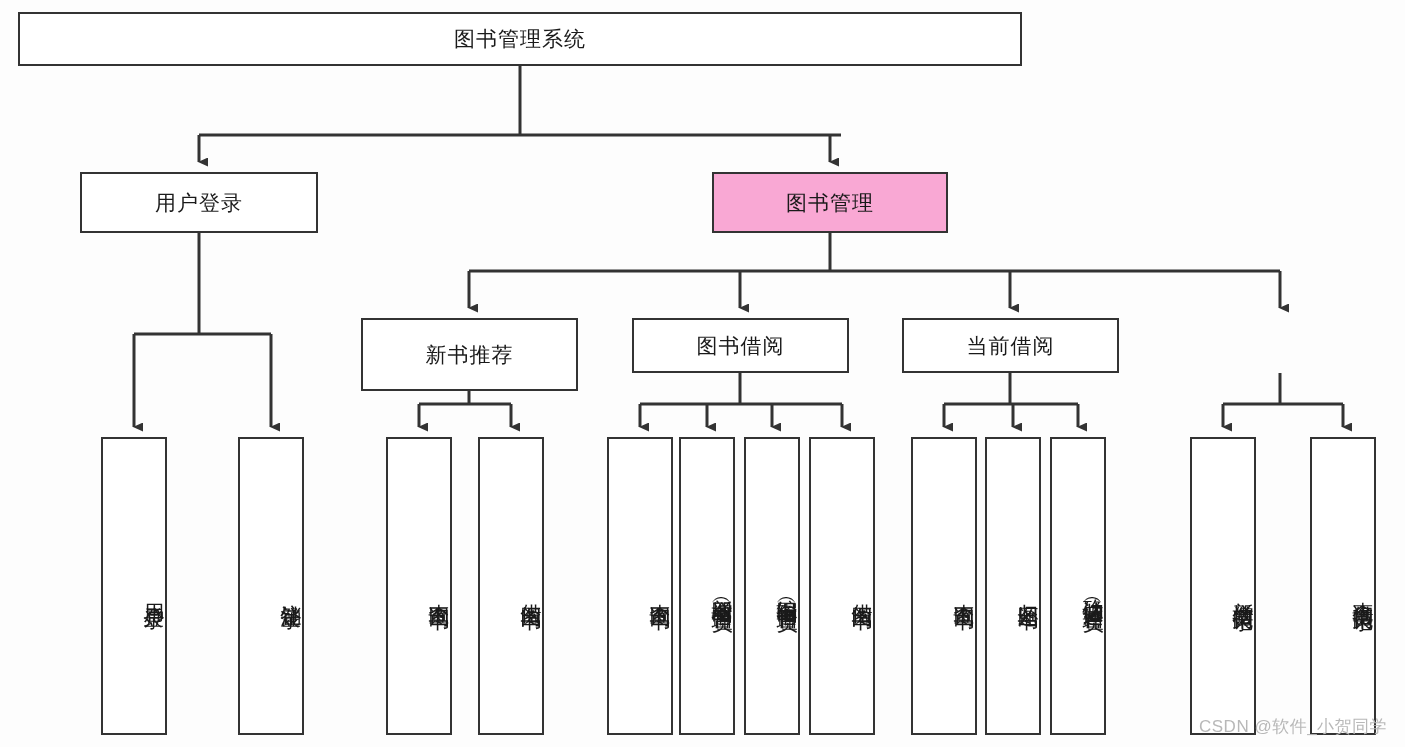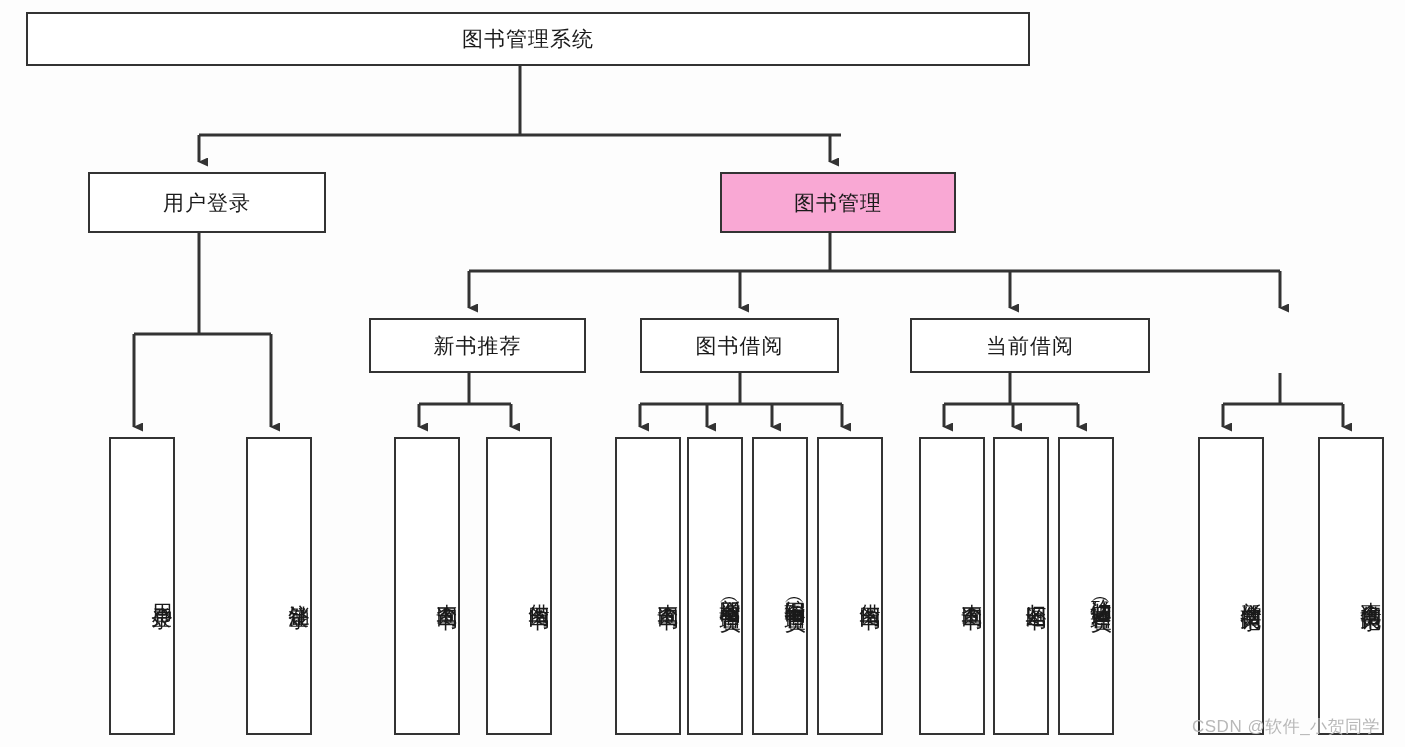--- a/index.html
+++ b/index.html
@@ -20,21 +20,20 @@
   .node {
     position: absolute;
     box-sizing: border-box;
     background: #ffffff;
     border: 2.5px solid #333333;
     display: flex;
     align-items: center;
     justify-content: center;
     color: #1a1a1a;
     text-align: center;
-    margin-left: 8px;
   }
   .node.horiz {
     font-size: 21px;
     letter-spacing: 1px;
   }
   .node.vert {
     writing-mode: vertical-rl;
     text-orientation: upright;
     font-size: 21px;
     letter-spacing: 2px;
@@ -122,27 +121,27 @@
     <span class="nlabel">图书管理系统</span>
   </div>
 
   <div class="node horiz" id="node-l1-0" style="left: 80px; top: 172px; width: 238px; height: 61px; border-color: rgb(51, 51, 51); background: rgb(255, 255, 255); color: rgb(26, 26, 26);">
     <span class="nlabel">用户登录</span>
   </div>
   <div class="node horiz" id="node-l1-1" style="left: 712px; top: 172px; width: 236px; height: 61px; border-color: rgb(51, 51, 51); background: #f9a8d4; color: rgb(26, 26, 26);">
     <span class="nlabel">图书管理</span>
   </div>
 
-  <div class="node horiz" id="node-l2-0" style="left: 361px; top: 318px; width: 217px; height: 55px; border-color: rgb(51, 51, 51); background: rgb(255, 255, 255); color: rgb(26, 26, 26);">
+  <div class="node horiz" id="node-l2-0" style="left: 361px; top: 318px; width: 217px; height: 73px; border-color: rgb(51, 51, 51); background: rgb(255, 255, 255); color: rgb(26, 26, 26);">
     <span class="nlabel">新书推荐</span>
   </div>
-  <div class="node horiz" id="node-l2-1" style="left: 632px; top: 318px; width: 199px; height: 55px; border-color: rgb(51, 51, 51); background: rgb(255, 255, 255); color: rgb(26, 26, 26);">
+  <div class="node horiz" id="node-l2-1" style="left: 632px; top: 318px; width: 217px; height: 55px; border-color: rgb(51, 51, 51); background: rgb(255, 255, 255); color: rgb(26, 26, 26);">
     <span class="nlabel">图书借阅</span>
   </div>
-  <div class="node horiz" id="node-l2-2" style="left: 902px; top: 318px; width: 240px; height: 55px; border-color: rgb(51, 51, 51); background: rgb(255, 255, 255); color: rgb(26, 26, 26);">
+  <div class="node horiz" id="node-l2-2" style="left: 902px; top: 318px; width: 217px; height: 55px; border-color: rgb(51, 51, 51); background: rgb(255, 255, 255); color: rgb(26, 26, 26);">
     <span class="nlabel">当前借阅</span>
   </div>
 
   <div class="node vert" id="node-leaf-0" style="left: 101px; top: 437px; width: 66px; height: 298px; border-color: rgb(51, 51, 51); background: rgb(255, 255, 255); color: rgb(26, 26, 26);">
     <span class="nlabel">用户登录</span>
   </div>
   <div class="node vert" id="node-leaf-1" style="left: 238px; top: 437px; width: 66px; height: 298px; border-color: rgb(51, 51, 51); background: rgb(255, 255, 255); color: rgb(26, 26, 26);">
     <span class="nlabel">注销登录</span>
   </div>
   <div class="node vert" id="node-leaf-2" style="left: 386px; top: 437px; width: 66px; height: 298px; border-color: rgb(51, 51, 51); background: rgb(255, 255, 255); color: rgb(26, 26, 26);">
@@ -172,15 +171,15 @@
   <div class="node vert" id="node-leaf-10" style="left: 1050px; top: 437px; width: 56px; height: 298px; border-color: rgb(51, 51, 51); background: rgb(255, 255, 255); color: rgb(26, 26, 26);">
     <span class="nlabel">确认归还（管理员）</span>
   </div>
   <div class="node vert" id="node-leaf-11" style="left: 1190px; top: 437px; width: 66px; height: 298px; border-color: rgb(51, 51, 51); background: rgb(255, 255, 255); color: rgb(26, 26, 26);">
     <span class="nlabel">新增借阅记录</span>
   </div>
   <div class="node vert" id="node-leaf-12" style="left: 1310px; top: 437px; width: 66px; height: 298px; border-color: rgb(51, 51, 51); background: rgb(255, 255, 255); color: rgb(26, 26, 26);">
     <span class="nlabel">查询借阅记录</span>
   </div>
 
-  <div class="watermark" style="left: 1192px; top: 715px; color: rgb(184, 184, 184);">CSDN @软件_小贺同学</div>
+  <div class="watermark" style="left: 1192px; top: 715px; color: rgb(184, 184, 184); padding-left: 7px;">CSDN @软件_小贺同学</div>
 
 </div>
 
 </body></html>

